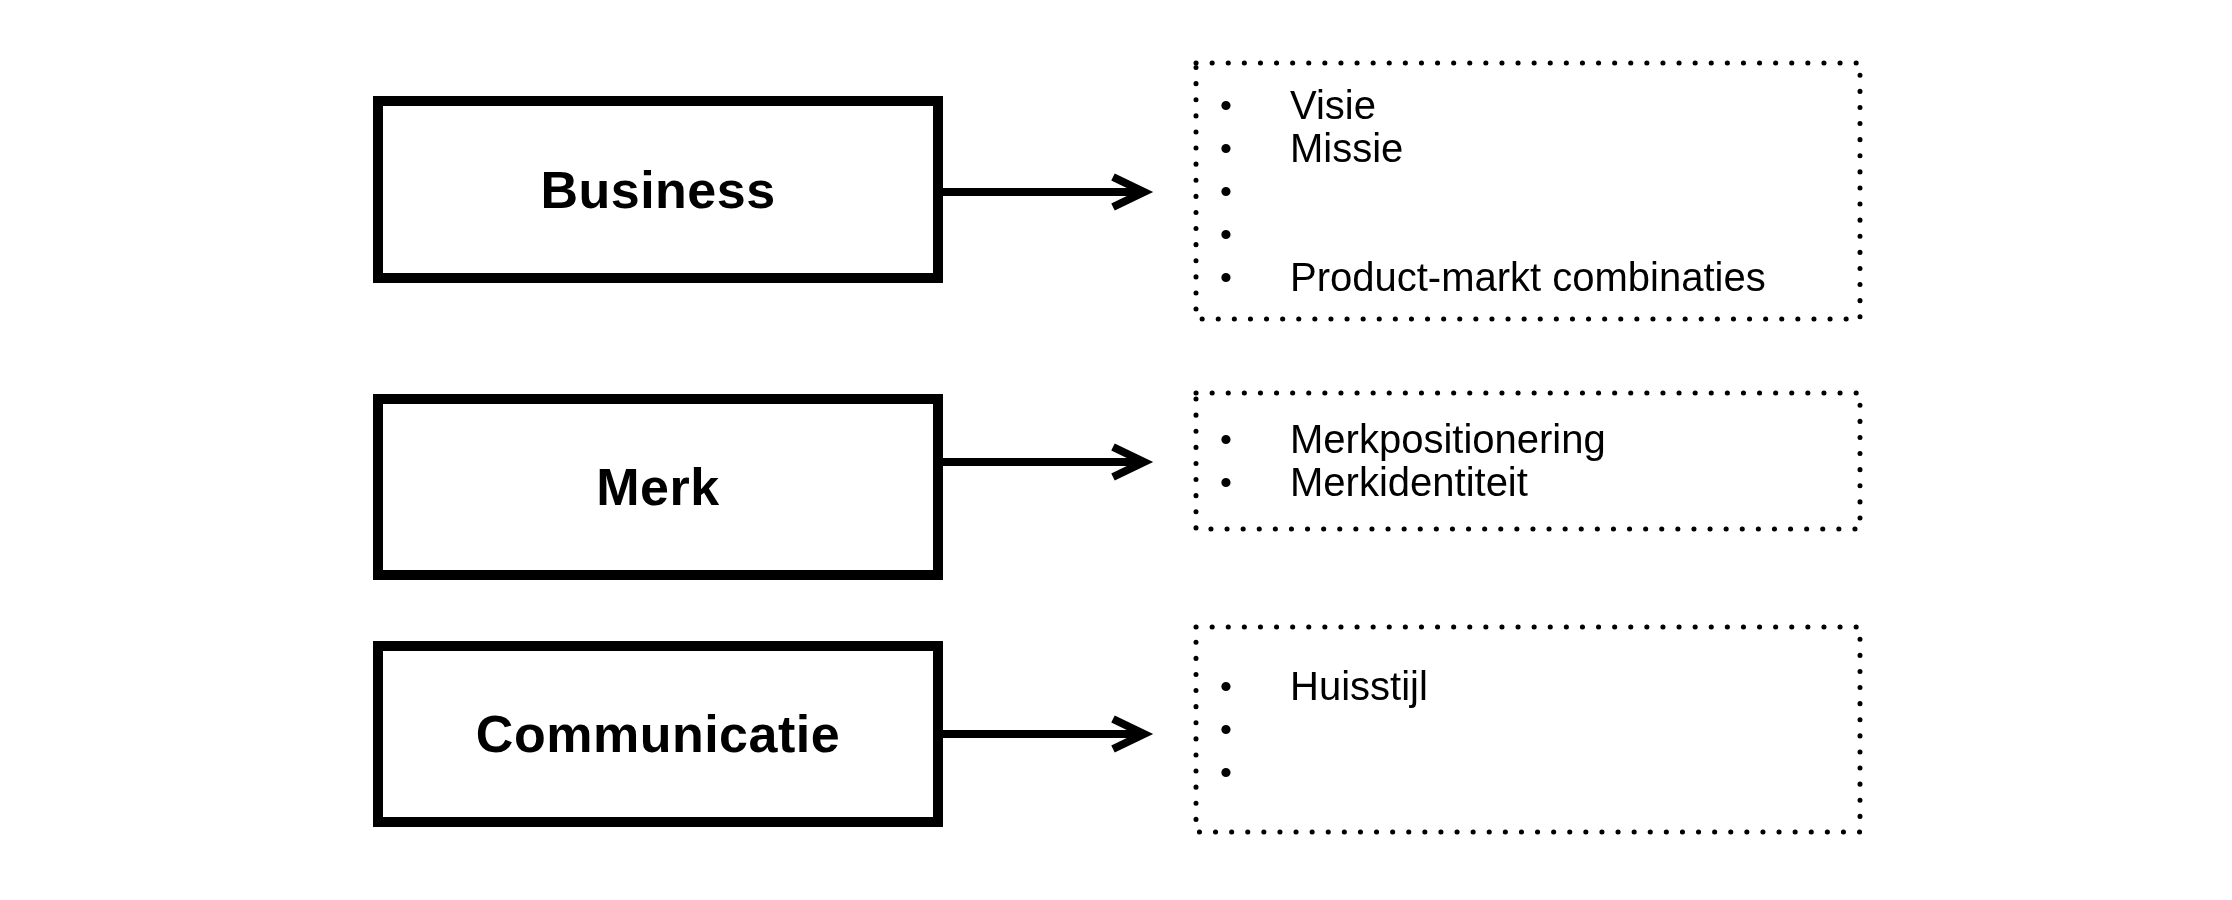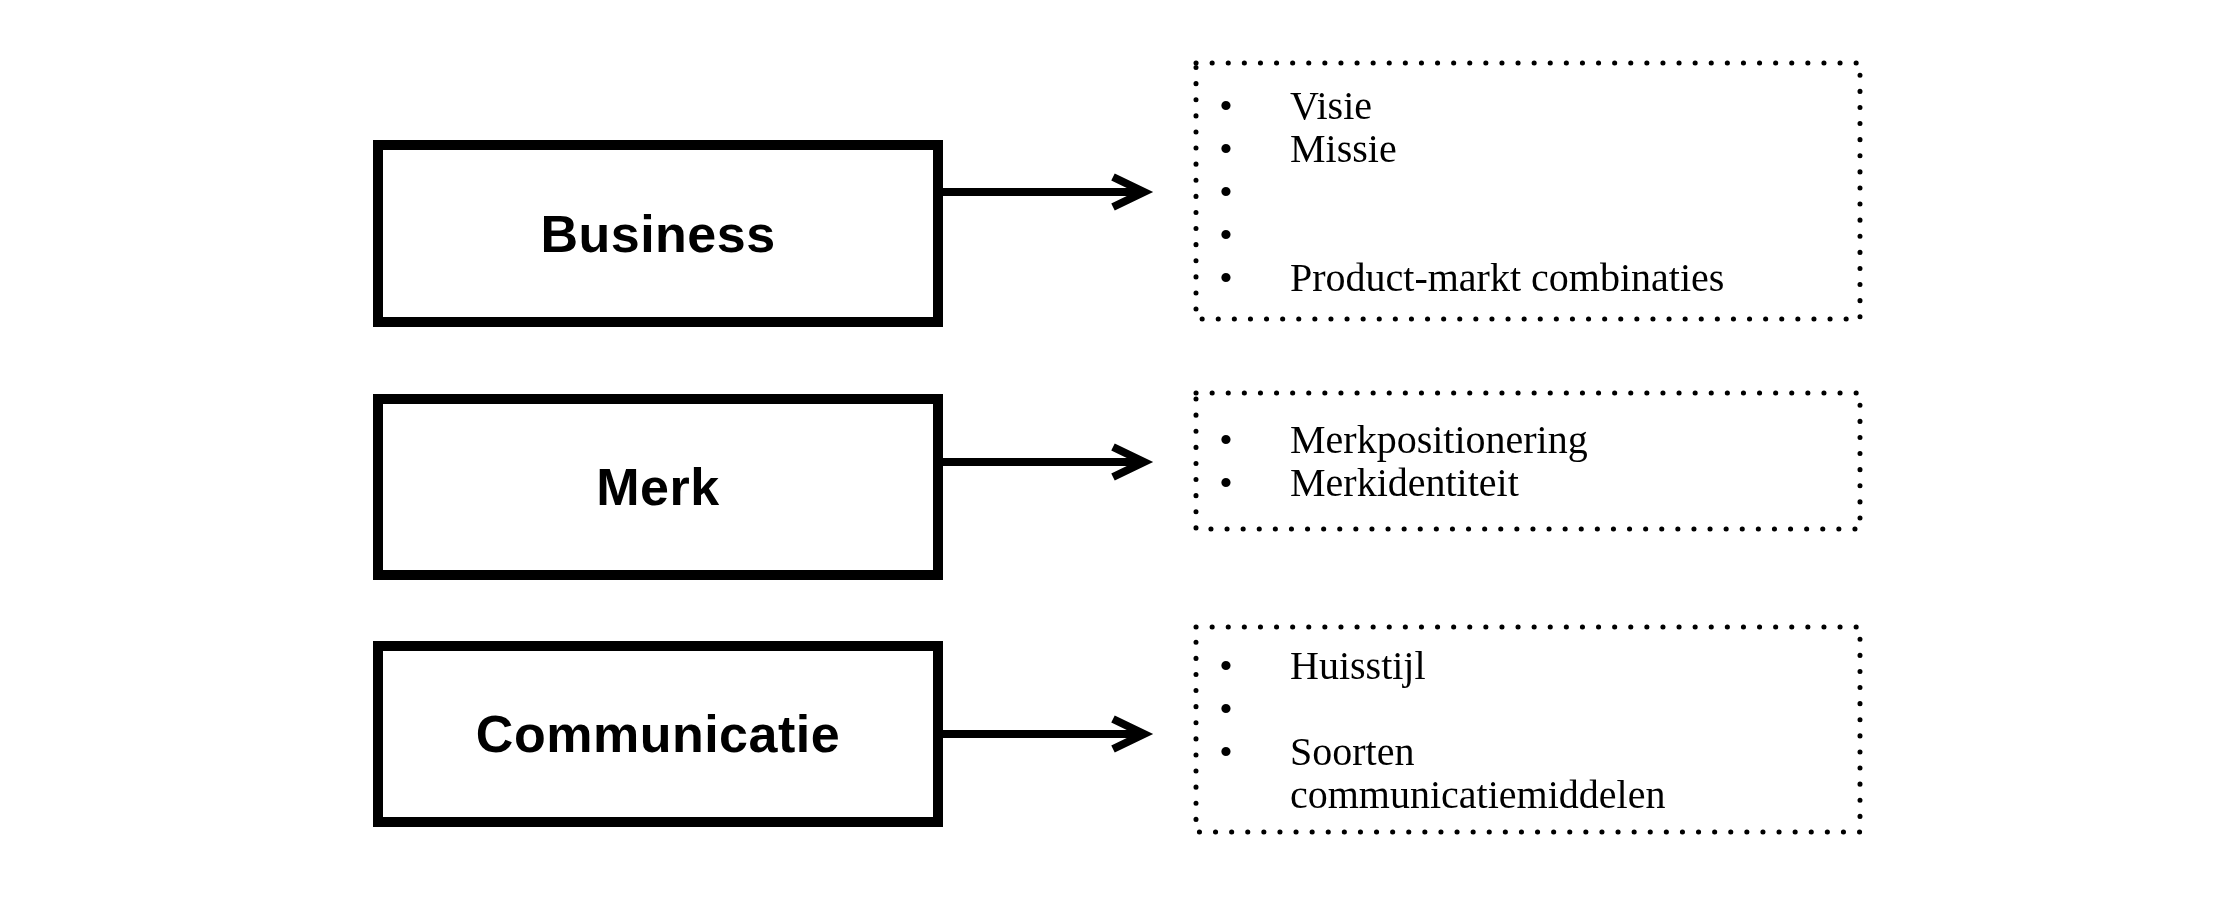--- a/index.html
+++ b/index.html
@@ -49,25 +49,24 @@
     font-size: 40px;
     line-height: 43px;
   }
   .bullet {
     flex: 0 0 70px;
     font-size: 34px;
     line-height: 43px;
   }
   .item-text {
     white-space: pre-line;
-    font-family: Liberation Serif, serif;
   }
 
   
-  .r1-solid  { left: 373px;  top: 96px;  width: 570px; height: 187px; margin-top: 44px; }
+  .r1-solid  { left: 373px;  top: 96px;  width: 570px; height: 187px; }
   .r1-arrow  { left: 943px;  top: 152px; }
   .r1-dotted { left: 1193px; top: 60px;  width: 670px; height: 262px; }
 
   
   .r2-solid  { left: 373px;  top: 369px; width: 570px; height: 186px; margin-top: 25px; }
   .r2-arrow  { left: 943px;  top: 422px; }
   .r2-dotted { left: 1193px; top: 390px; width: 670px; height: 142px; }
 
   
   .r3-solid  { left: 373px;  top: 641px; width: 570px; height: 186px; }
@@ -155,17 +154,15 @@
   <div class="bullet-list">
     <div class="bullet-row">
       <span class="bullet">•</span>
       <span class="item-text">Huisstijl</span>
     </div>
     <div class="bullet-row">
       <span class="bullet">•</span>
     </div>
     <div class="bullet-row">
       <span class="bullet">•</span>
-      <span class="item-text">Soorten
-communicatiemiddelen</span>
     </div>
   </div>
 </div>
 
 </body></html>

